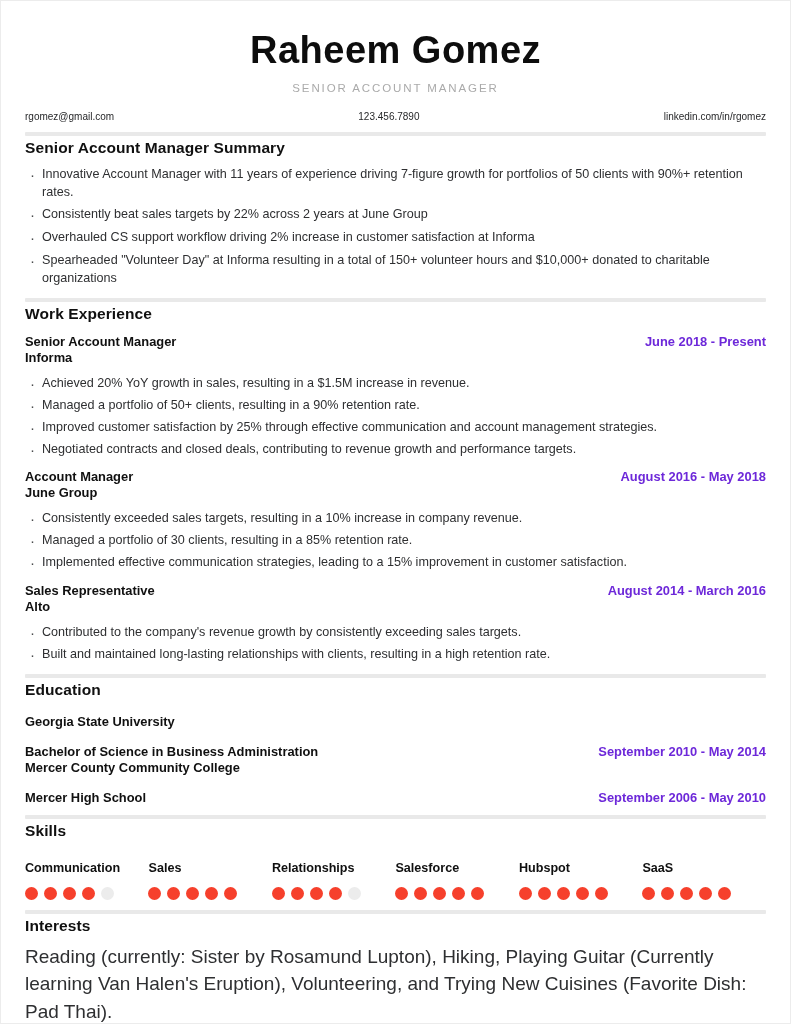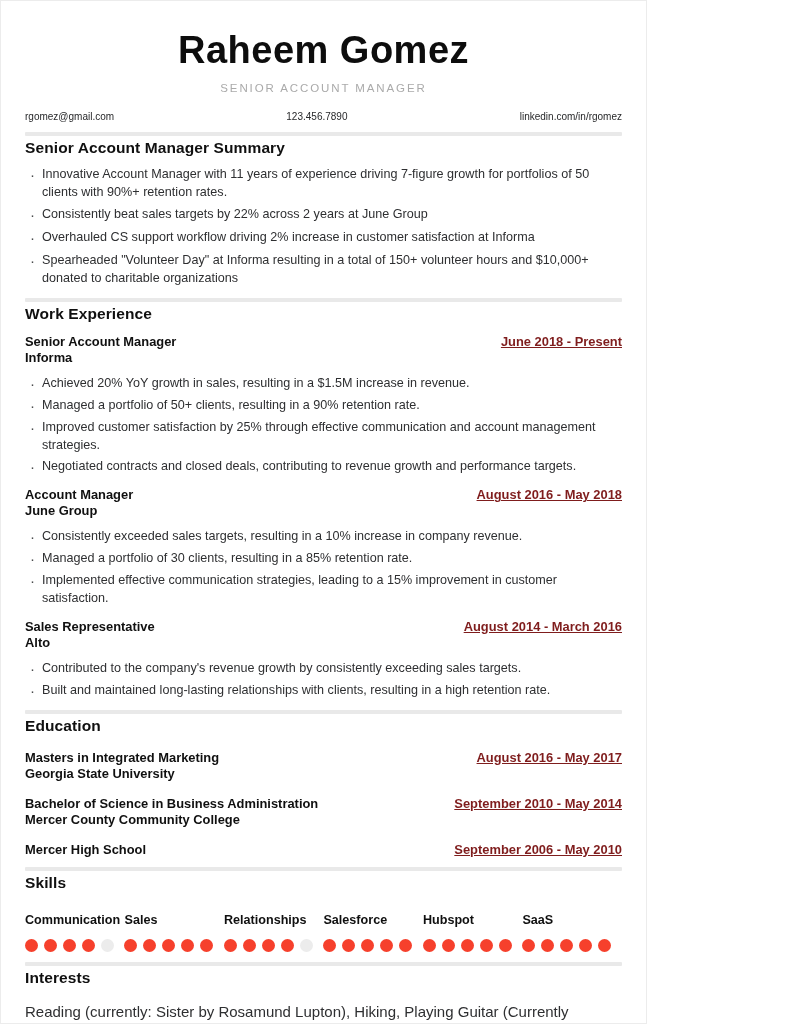--- a/index.html
+++ b/index.html
@@ -6,21 +6,21 @@
 
   html, body {
     width: 791px;
     height: 1024px;
     background: #ffffff;
     font-family: "Liberation Sans", sans-serif;
   }
 
   .page {
     position: relative;
-    width: 647px;
+    width: 791px;
     height: 1024px;
     background: #ffffff;
     border: 1px solid #ececec;
     padding: 0 24px;
     overflow: hidden;
   }
 
   
   .header { padding-top: 28px; text-align: center; }
 
@@ -98,24 +98,23 @@
     align-items: baseline;
   }
   .entry-role {
     font-size: 12.9px;
     font-weight: 700;
     color: #101010;
   }
   .entry-dates {
     font-size: 12.9px;
     font-weight: 700;
-    color: #7f1d1d;
+    color: #6d28d9;
     text-align: right;
     white-space: nowrap;
-    text-decoration: underline;
   }
   .entry-org {
     font-size: 12.9px;
     font-weight: 700;
     color: #101010;
     margin-top: 1px;
   }
   .entry .bullets { margin-top: 10px; }
   .entry .bullets li { margin-bottom: 4px; }
 
@@ -145,22 +144,22 @@
     width: 13px;
     height: 13px;
     border-radius: 50%;
     background: #f6402c;
     flex: 0 0 auto;
   }
   .dot.empty { background: #ececec; }
 
   
   .interests-text {
-    margin-top: 14px;
-    font-size: 15px;
+    margin-top: 8px;
+    font-size: 19px;
     line-height: 1.45;
     color: #2e2f31;
   }
 </style>
 </head>
 <body>
 
 <div class="page">
 
   <div class="header">
@@ -230,24 +229,20 @@
       </ul>
     </div>
   </div>
 
   <div class="divider"></div>
 
   <div class="section">
     <div class="section-title">Education</div>
 
     <div class="edu-entry">
-      <div class="entry-head">
-        <div class="entry-role">Masters in Integrated Marketing</div>
-        <div class="entry-dates">August 2016 - May 2017</div>
-      </div>
       <div class="entry-org">Georgia State University</div>
     </div>
 
     <div class="edu-entry">
       <div class="entry-head">
         <div class="entry-role">Bachelor of Science in Business Administration</div>
         <div class="entry-dates">September 2010 - May 2014</div>
       </div>
       <div class="entry-org">Mercer County Community College</div>
     </div>

